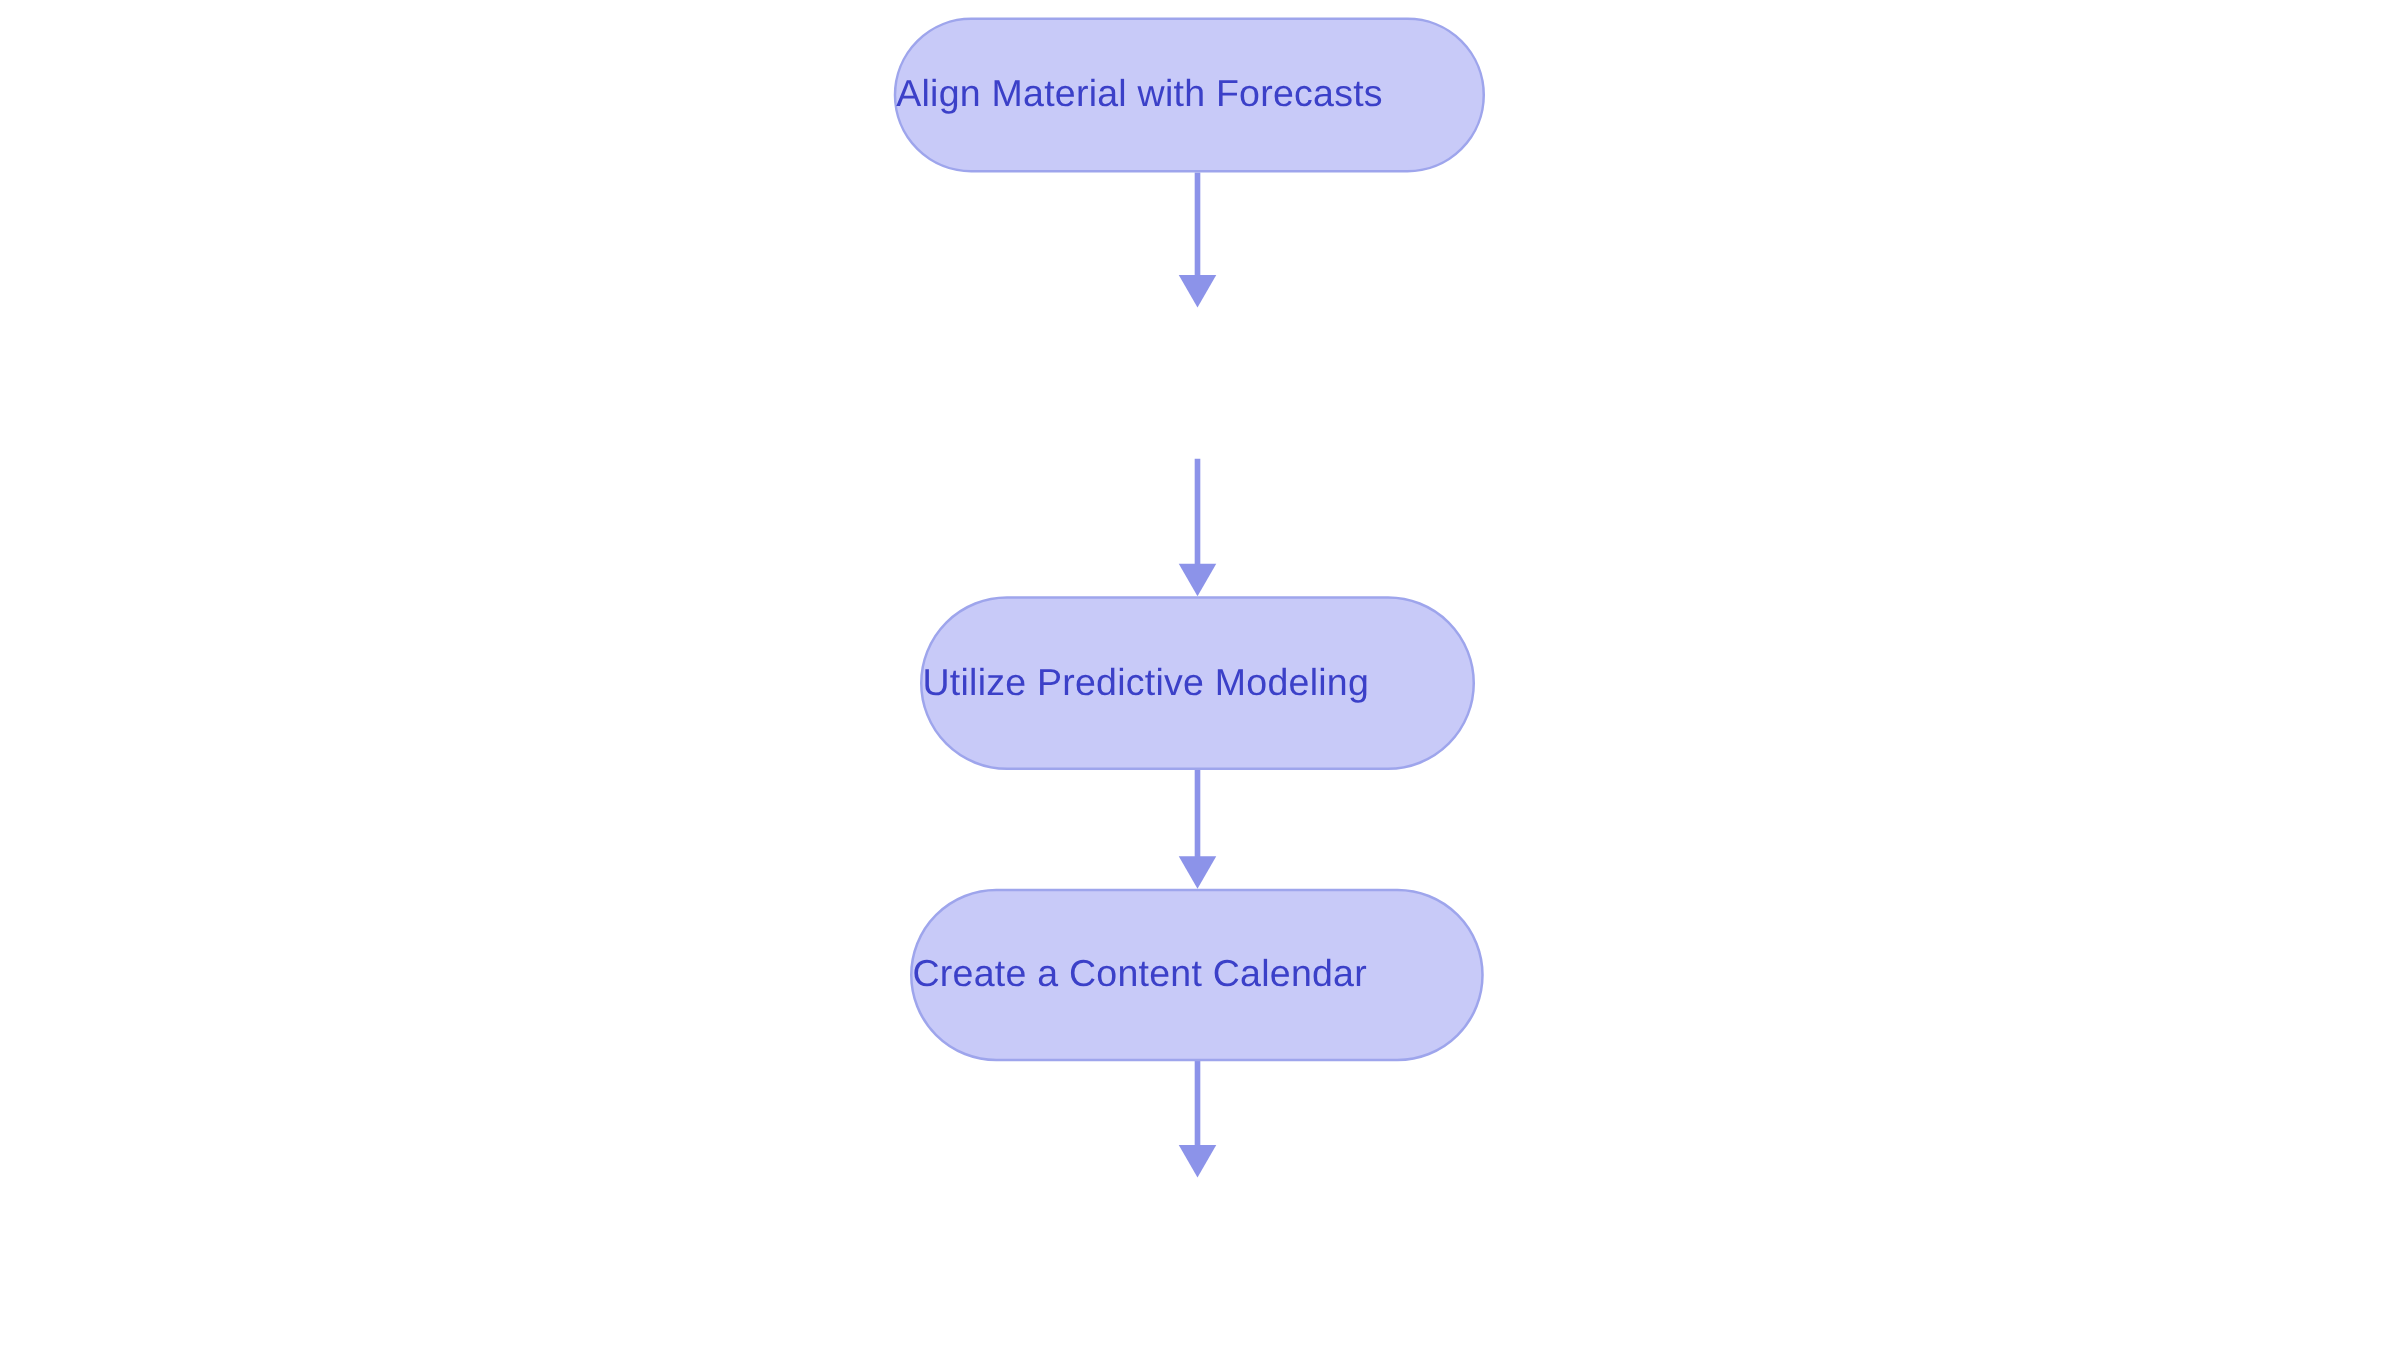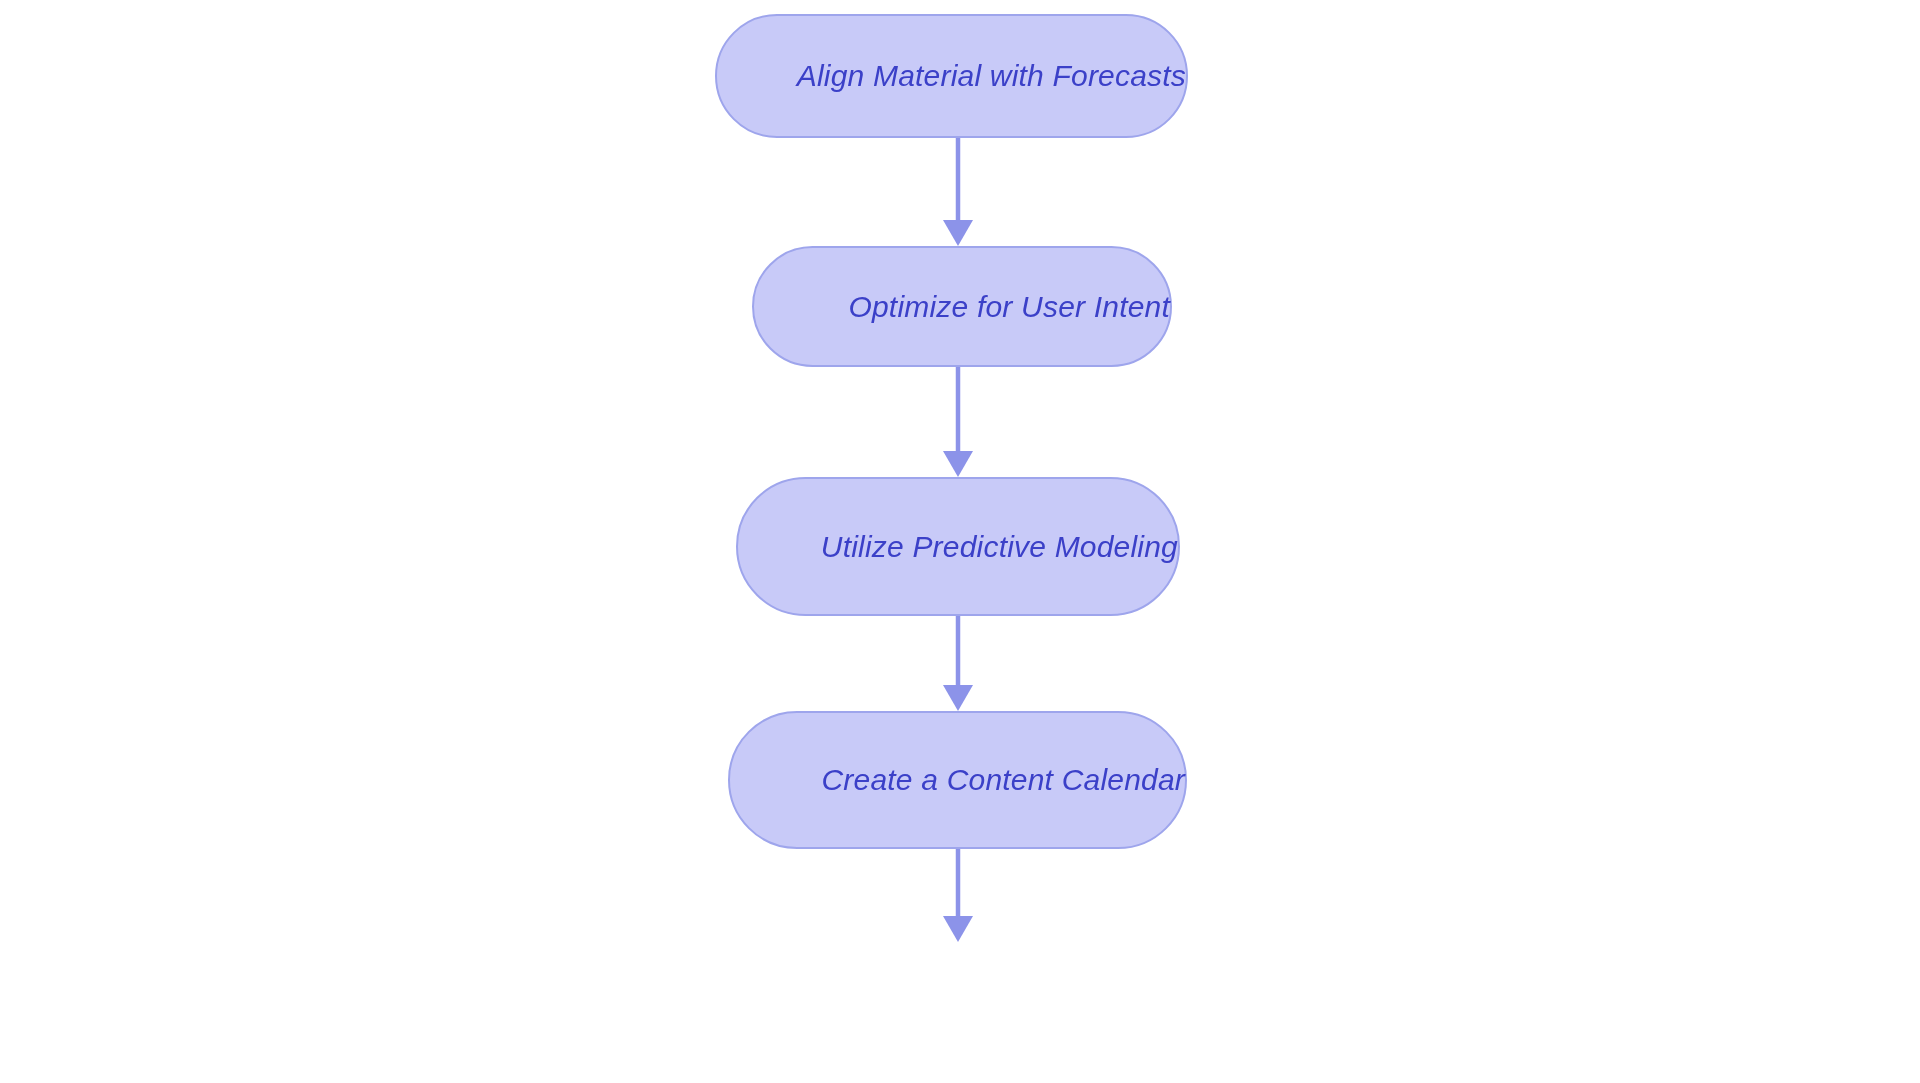--- a/index.html
+++ b/index.html
@@ -32,23 +32,22 @@
     fill: var(--arrow, #8c93e9);
   }
   .node {
     position: absolute;
     box-sizing: border-box;
     background: var(--node-fill, #c8caf8);
     border: 2px solid var(--node-border, #9ea5ec);
     border-radius: 999px;
     display: flex;
     align-items: center;
-    justify-content: flex-end;
+    justify-content: flex-start;
     text-align: center;
-    font-style: italic;
   }
   .node-label {
     color: var(--node-text, #3b40c8);
     font-size: 30px;
     font-weight: 400;
     letter-spacing: 0.2px;
     white-space: nowrap;
   }
   .node-1 { left: 715px; top: 14px;  width: 473px; height: 124px; }
   .node-2 { left: 752px; top: 246px; width: 420px; height: 121px; }
@@ -77,23 +76,20 @@
     <g>
       <line x1="958" y1="832" x2="958" y2="919"></line>
       <polygon points="943,916 973,916 958,942"></polygon>
     </g>
   </svg>
 
   <div class="node node-1">
     <span class="node-label">Align Material with Forecasts</span>
   </div>
 
-  <div class="node node-2">
-    <span class="node-label">Optimize for User Intent</span>
-  </div>
 
   <div class="node node-3">
     <span class="node-label">Utilize Predictive Modeling</span>
   </div>
 
   <div class="node node-4">
     <span class="node-label">Create a Content Calendar</span>
   </div>
 
 

